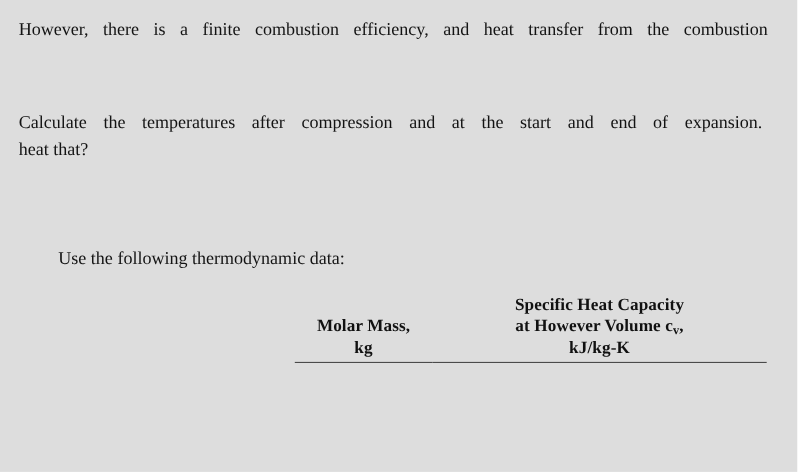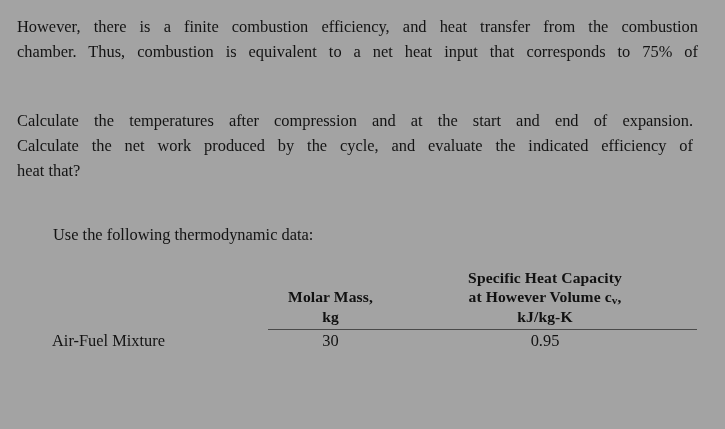--- a/index.html
+++ b/index.html
@@ -14,21 +14,21 @@
     position: relative;
     overflow: hidden;
     font-family: "Liberation Serif", "DejaVu Serif", serif;
     color: #111111;
     -webkit-font-smoothing: none;
   }
 
   .page {
     position: absolute;
     inset: 0;
-    background: #a3a3a3;
+    background: #bef264;
   }
 
   
   .para {
     position: absolute;
     font-size: 16.4px;
     line-height: 25.2px;
     color: #131313;
     text-align: justify;
     text-justify: inter-word;
@@ -42,21 +42,21 @@
     white-space: normal;
   }
 
   #para-intro {
     left: 17px;
     top: 14px;
     width: 681px;
   }
   #para-question {
     left: 17px;
-    top: 108px;
+    top: 98px;
     width: 676px;
   }
   #para-use-data {
     left: 17px;
     top: 222px;
     width: 500px;
     margin-left: 36px;
   }
 
   
@@ -127,26 +127,24 @@
   
   .page { filter: saturate(0); }
 </style>
 </head>
 <body>
 
 <div class="page">
 
   <div class="para j" id="para-intro">
     <span class="jline">However, there is a finite combustion efficiency, and heat transfer from the combustion</span>
-    <span class="jline">chamber.  Thus, combustion is equivalent to a net heat input that corresponds to 75% of</span>
   </div>
 
   <div class="para j" id="para-question">
     <span class="jline">Calculate the temperatures after compression and at the start and end of expansion.</span>
-    <span class="jline">Calculate the net work produced by the cycle, and evaluate the indicated efficiency of</span>
     <span class="jlast">heat that?</span>
   </div>
 
   <div class="para" id="para-use-data">
     <span class="jlast">Use the following thermodynamic data:</span>
   </div>
 
   <table id="data-table">
     <colgroup>
       <col class="c-name">
@@ -161,21 +159,16 @@
           <span class="hdr-line">kg</span>
         </th>
         <th class="ruled">
           <span class="hdr-line">Specific Heat Capacity</span>
           <span class="hdr-line"><span>at However Volume c</span><sub>v</sub><span>,</span></span>
           <span class="hdr-line">kJ/kg-K</span>
         </th>
       </tr>
     </thead>
     <tbody>
-      <tr class="first-body">
-        <td class="name">Air-Fuel Mixture</td>
-        <td class="num">30</td>
-        <td class="num">0.95</td>
-      </tr>
     </tbody>
   </table>
 
 </div>
 
 </body></html>

